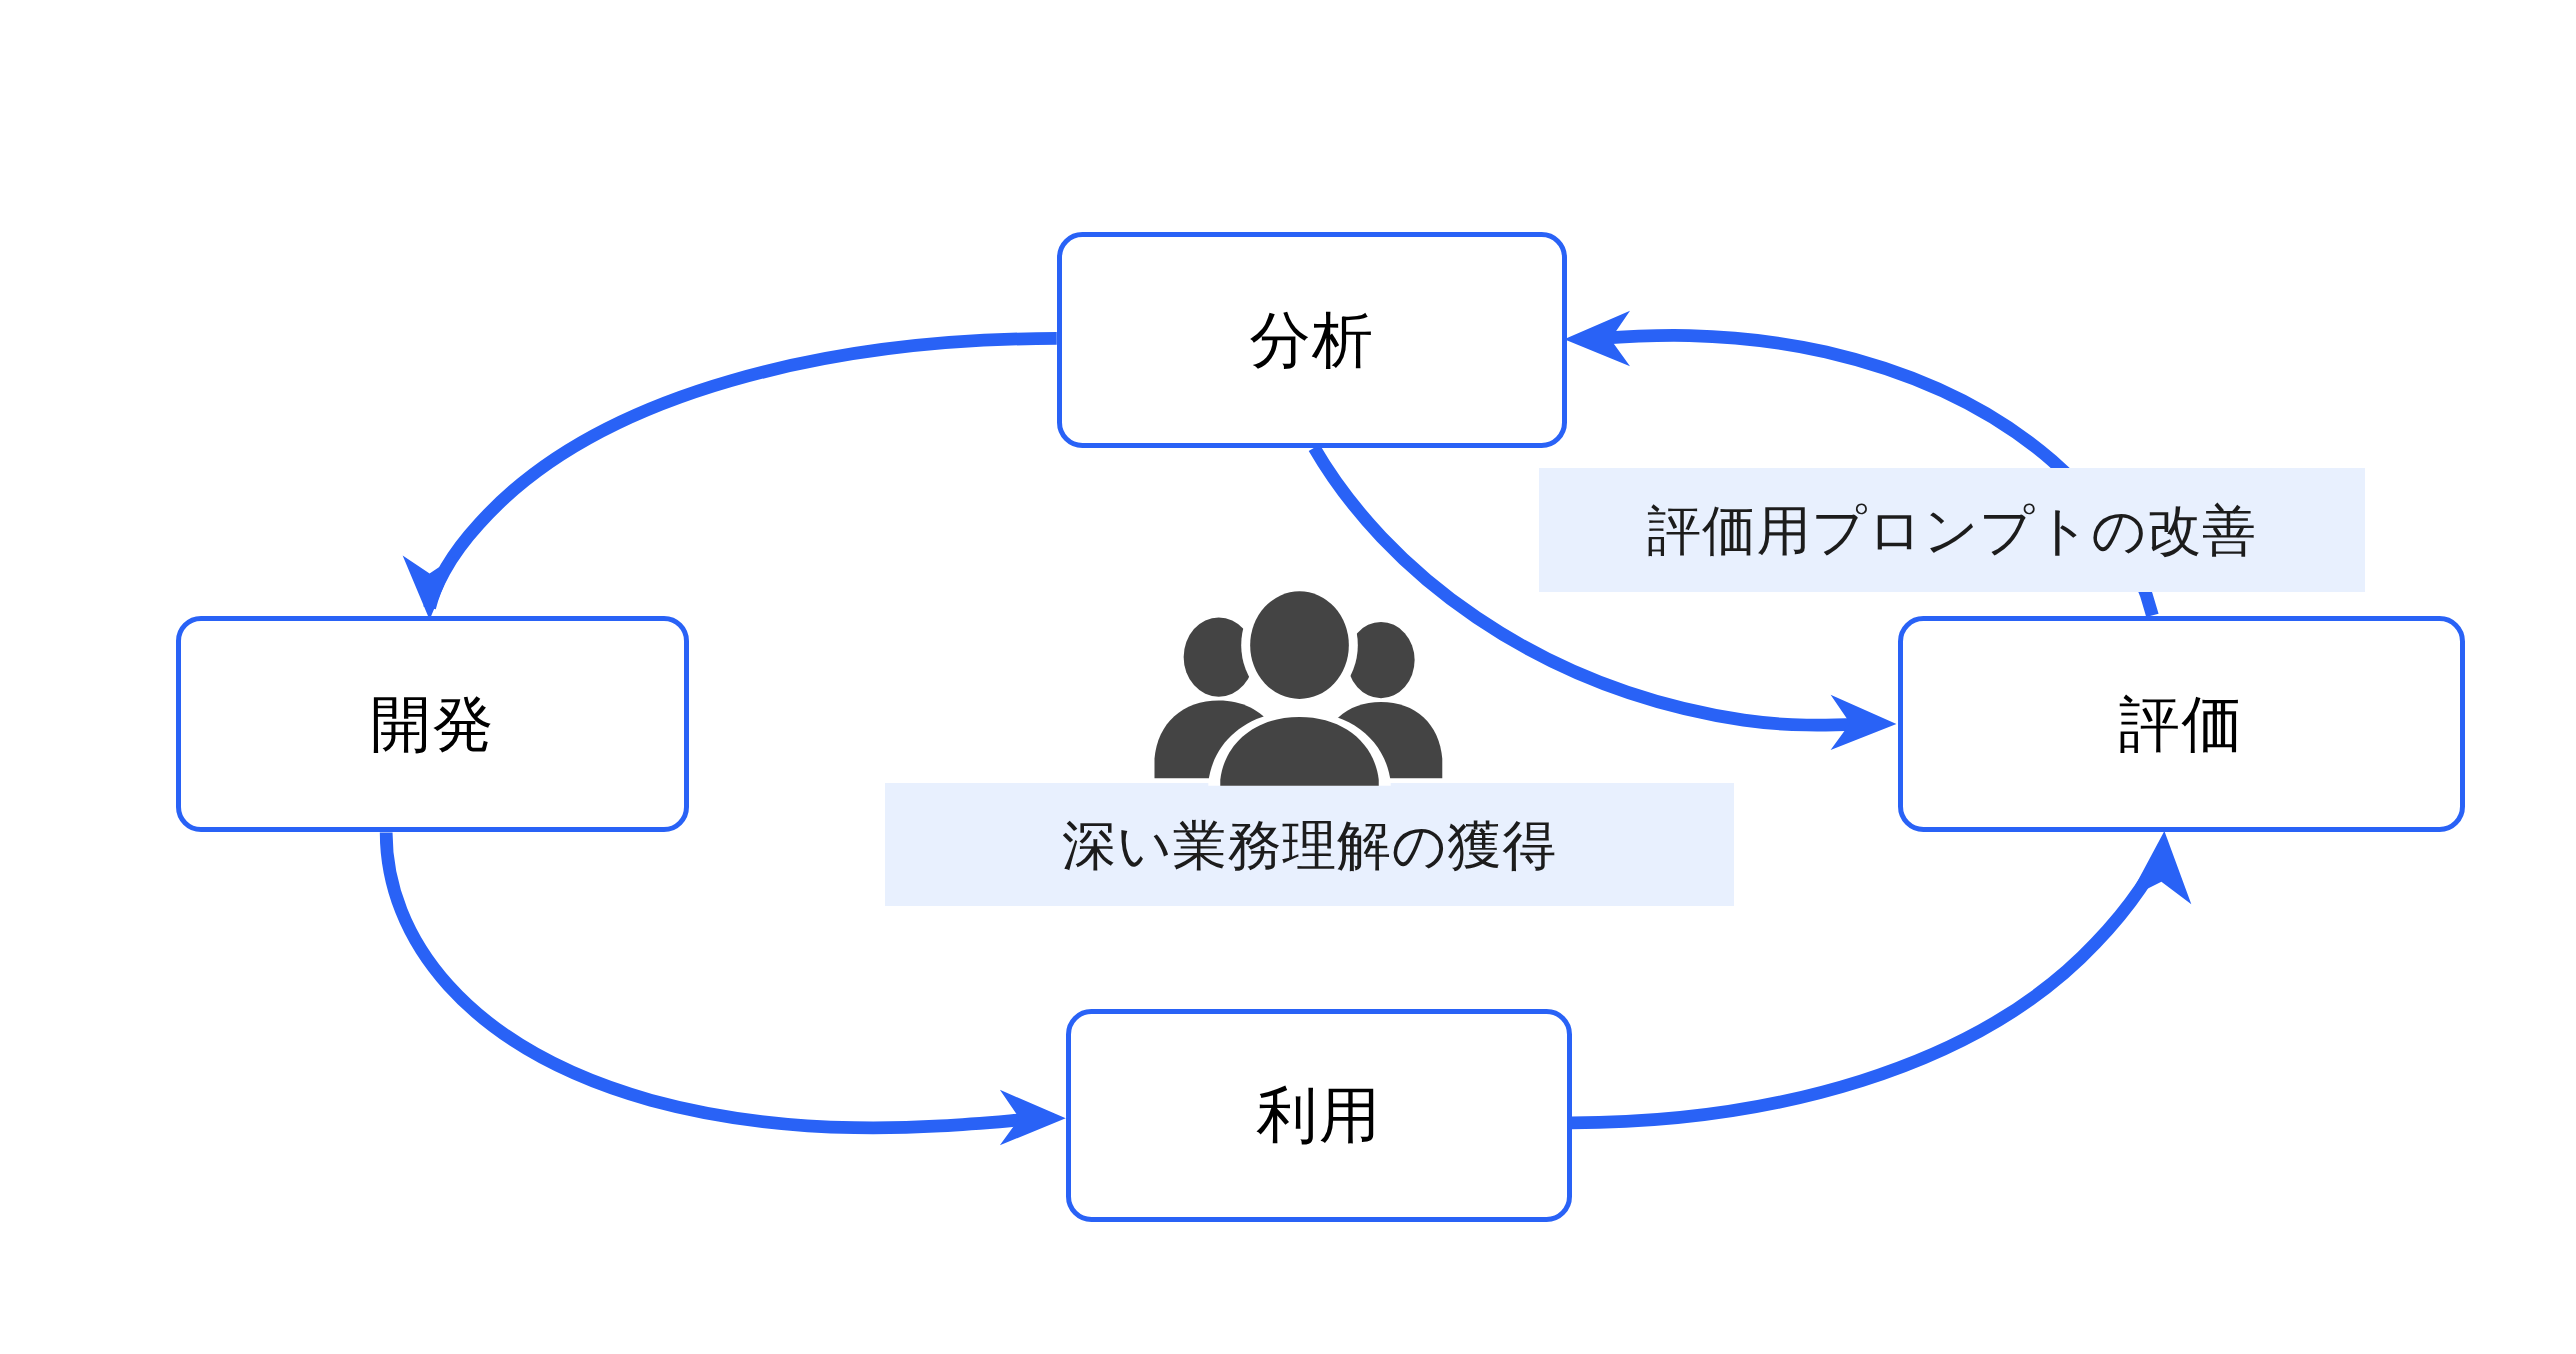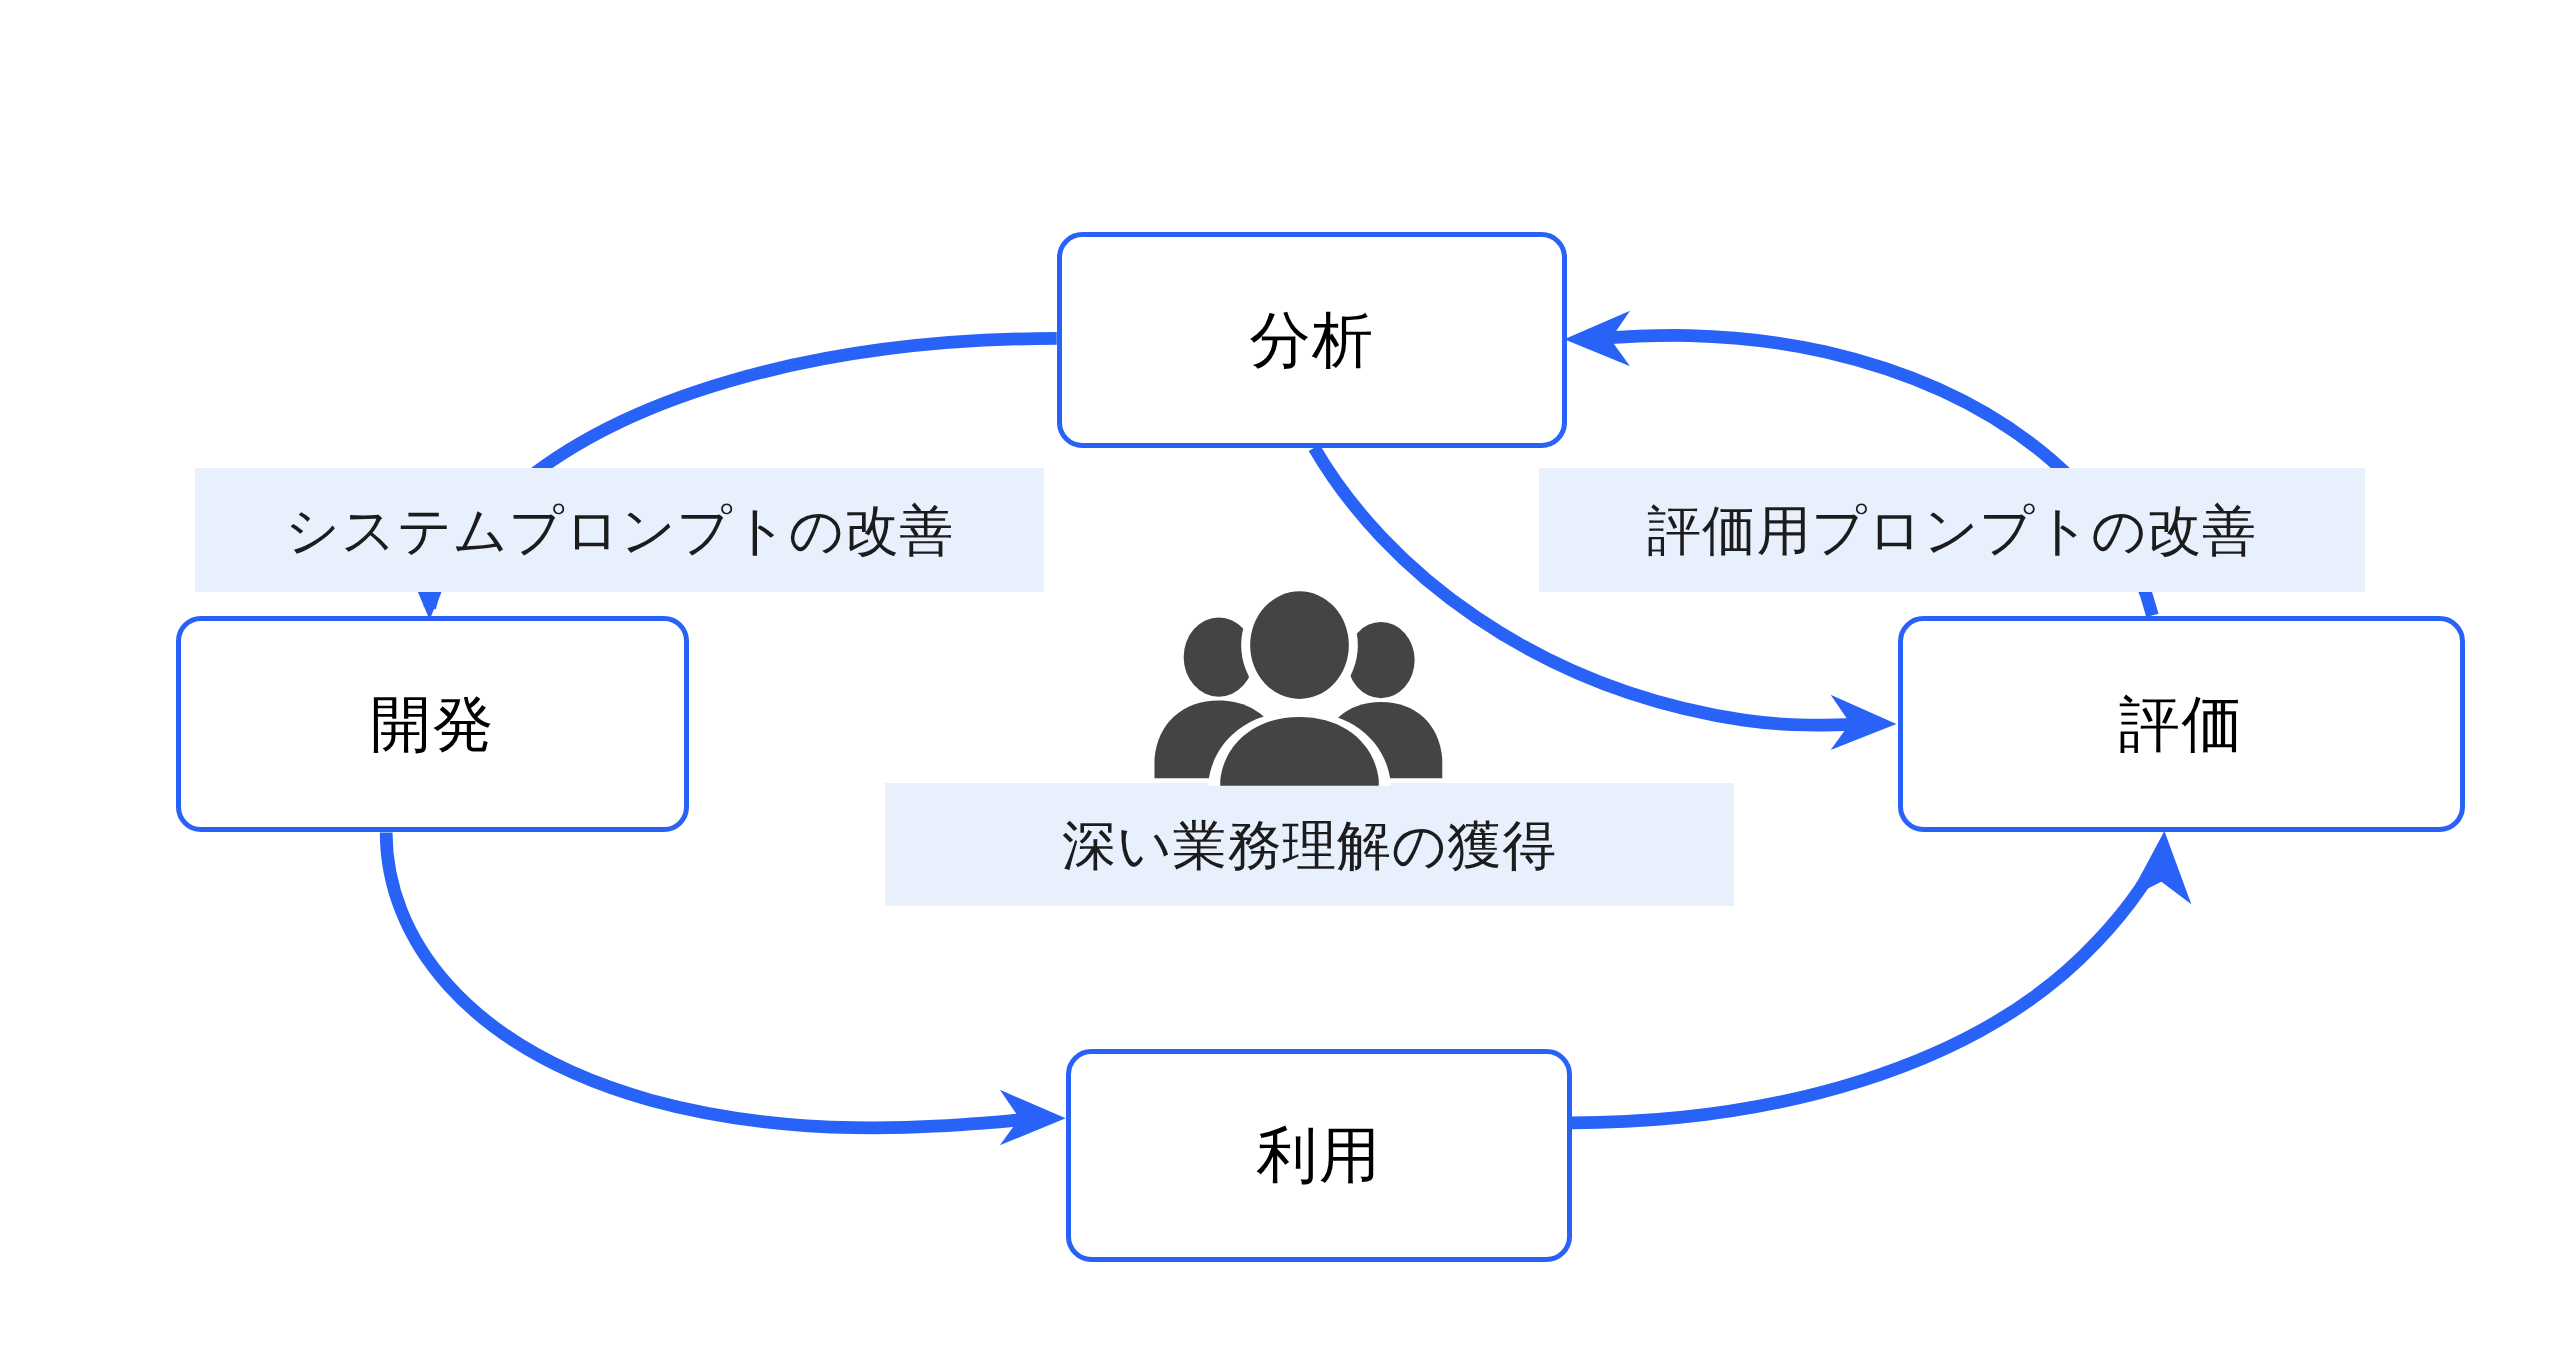--- a/index.html
+++ b/index.html
@@ -92,23 +92,20 @@
       <path d="M 2100 1500 C 2360 1500 2640 1430 2800 1260 C 2852 1206 2878 1160 2886 1142" fill="none" stroke="#2962f6" stroke-width="17" stroke-linecap="butt"></path>
       <polygon points="2892,1110 2844,1200 2888,1178 2928,1208" fill="#2962f6"></polygon>
     </g>
 
     <g>
       <path d="M 2876 822 C 2840 680 2700 530 2440 470 C 2290 437 2170 450 2124 453" fill="none" stroke="#2962f6" stroke-width="17" stroke-linecap="butt"></path>
       <polygon points="2090,453 2178,415 2152,453 2178,489" fill="#2962f6"></polygon>
     </g>
   </svg>
 
-  <div class="edge-label" style="left:195px; top:468px; width:849px; height:124px;">
-    <span class="edge-label-text">システムプロンプトの改善</span>
-  </div>
 
   <div class="edge-label" style="left:1539px; top:468px; width:826px; height:124px;">
     <span class="edge-label-text">評価用プロンプトの改善</span>
   </div>
 
   <div class="edge-label" style="left:885px; top:783px; width:849px; height:123px;">
     <span class="edge-label-text">深い業務理解の獲得</span>
   </div>
 
   <div id="people-icon">
@@ -140,18 +137,18 @@
   </div>
 
   <div class="node-box" style="left:176px; top:616px; width:513px; height:216px;border-radius:25px;">
     <span class="node-label">開発</span>
   </div>
 
   <div class="node-box" style="left:1898px; top:616px; width:567px; height:216px;">
     <span class="node-label">評価</span>
   </div>
 
-  <div class="node-box" style="left:1066px; top:1009px; width:506px; height:213px;margin-top:40px;">
+  <div class="node-box" style="left:1066px; top:1009px; width:506px; height:213px;">
     <span class="node-label">利用</span>
   </div>
 
 </div>
 
 
 </body></html>

